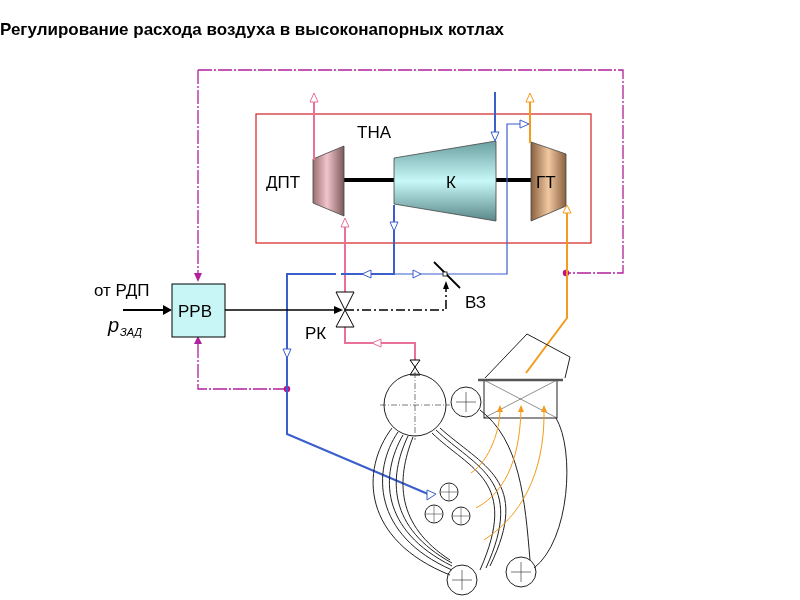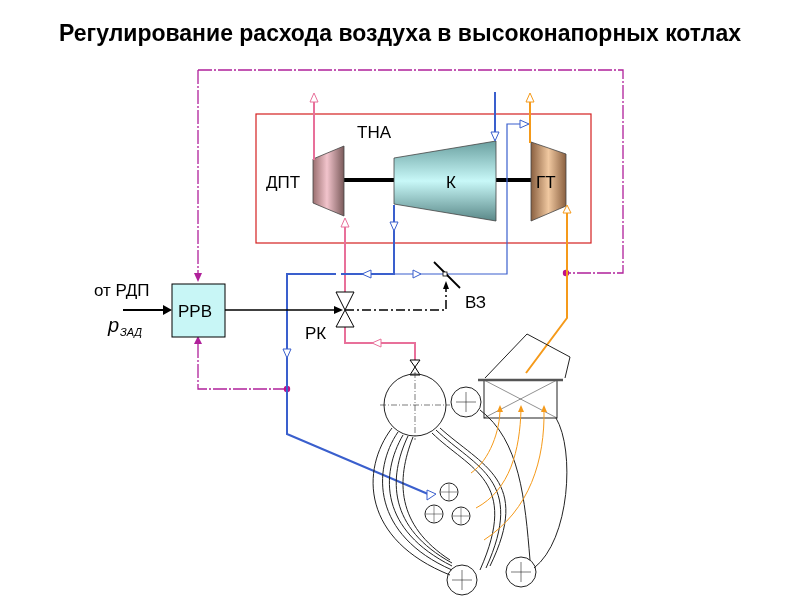--- a/index.html
+++ b/index.html
@@ -1,19 +1,19 @@
 <!DOCTYPE html>
 <html><head>
 <meta charset="utf-8">
 <style>
   html, body { margin: 0; padding: 0; background: #ffffff; }
   body { width: 800px; height: 600px; position: relative; overflow: hidden;
          font-family: "Liberation Sans", sans-serif; }
-  #title { position: absolute; left: 0; top: 20px; width: 800px; text-align: center;
-           font-size: 23px; font-weight: bold; color: #000; }
+  #title { position: absolute; left: 0; top: 20px; width: 800px; 
+           font-size: 17px; font-weight: bold; color: #000; }
   svg { position: absolute; left: 0; top: 0; }
   .lbl { font-family: "Liberation Sans", sans-serif; font-size: 17px; fill: #000; }
   .lbl-i { font-family: "Liberation Sans", sans-serif; font-style: italic; fill: #000; }
 </style>
 </head>
 <body>
 
 <div id="title">Регулирование расхода воздуха в высоконапорных котлах</div>
 
 <svg width="800" height="600" viewBox="0 0 800 600">

